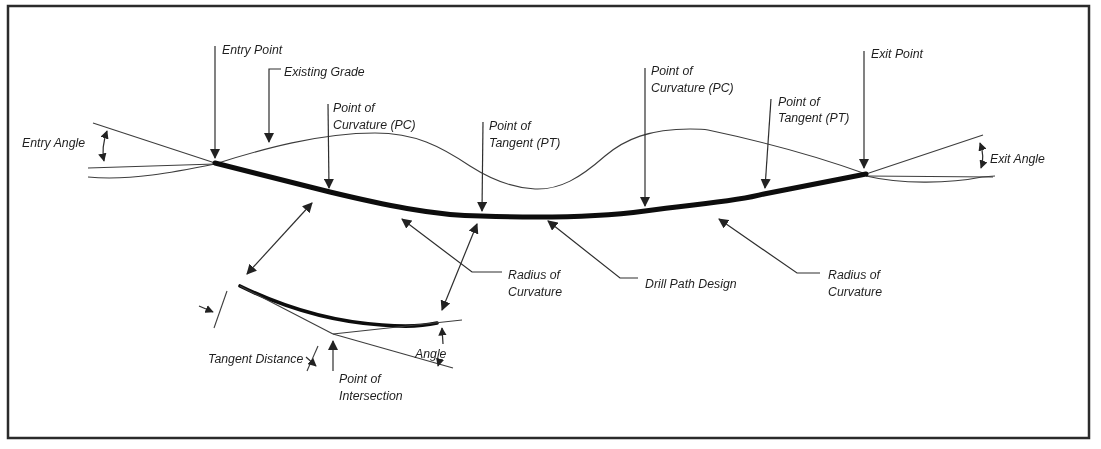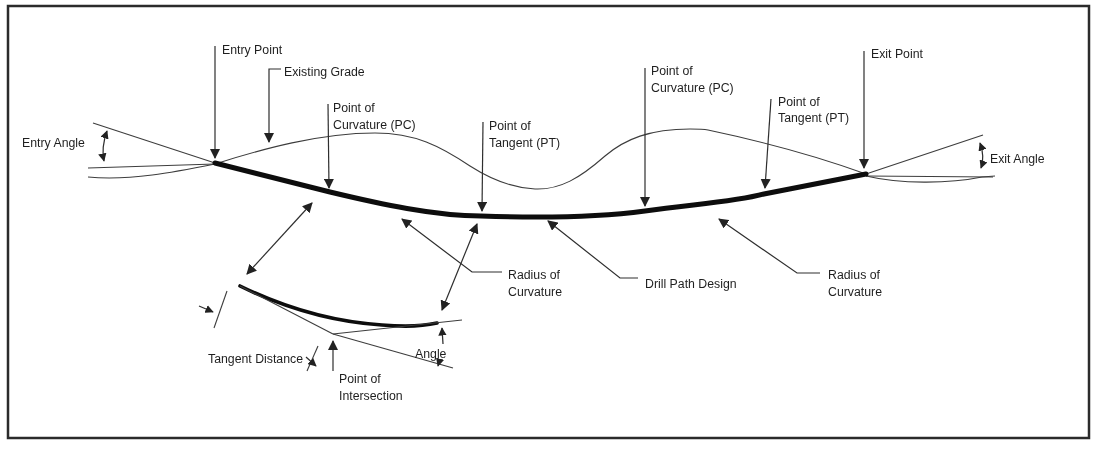--- a/index.html
+++ b/index.html
@@ -1,16 +1,16 @@
 <!DOCTYPE html>
 <html><head>
 <meta charset="utf-8">
 <style>
   html,body{margin:0;padding:0;background:#ffffff;}
-  .stage{position:relative;width:884px;height:449px;background:#ffffff;font-family:"Liberation Sans",sans-serif;}
+  .stage{position:relative;width:884px;height:449px;background:#ffffff;font-family:"Liberation Sans",sans-serif;font-style:italic;}
   svg{display:block;}
   text{font-family:"Liberation Sans","DejaVu Sans",sans-serif;font-size:12.3px;fill:#1f1f1f;}
   .thin{stroke:#3d3d3d;stroke-width:1.1;fill:none;}
   .leader{stroke:#2e2e2e;stroke-width:1.2;fill:none;}
   .thick{stroke:#0d0d0d;stroke-width:5;fill:none;stroke-linecap:round;}
   .frame{fill:none;stroke:#2b2b2b;stroke-width:2.5;}
 </style>
 </head>
 <body>
 

